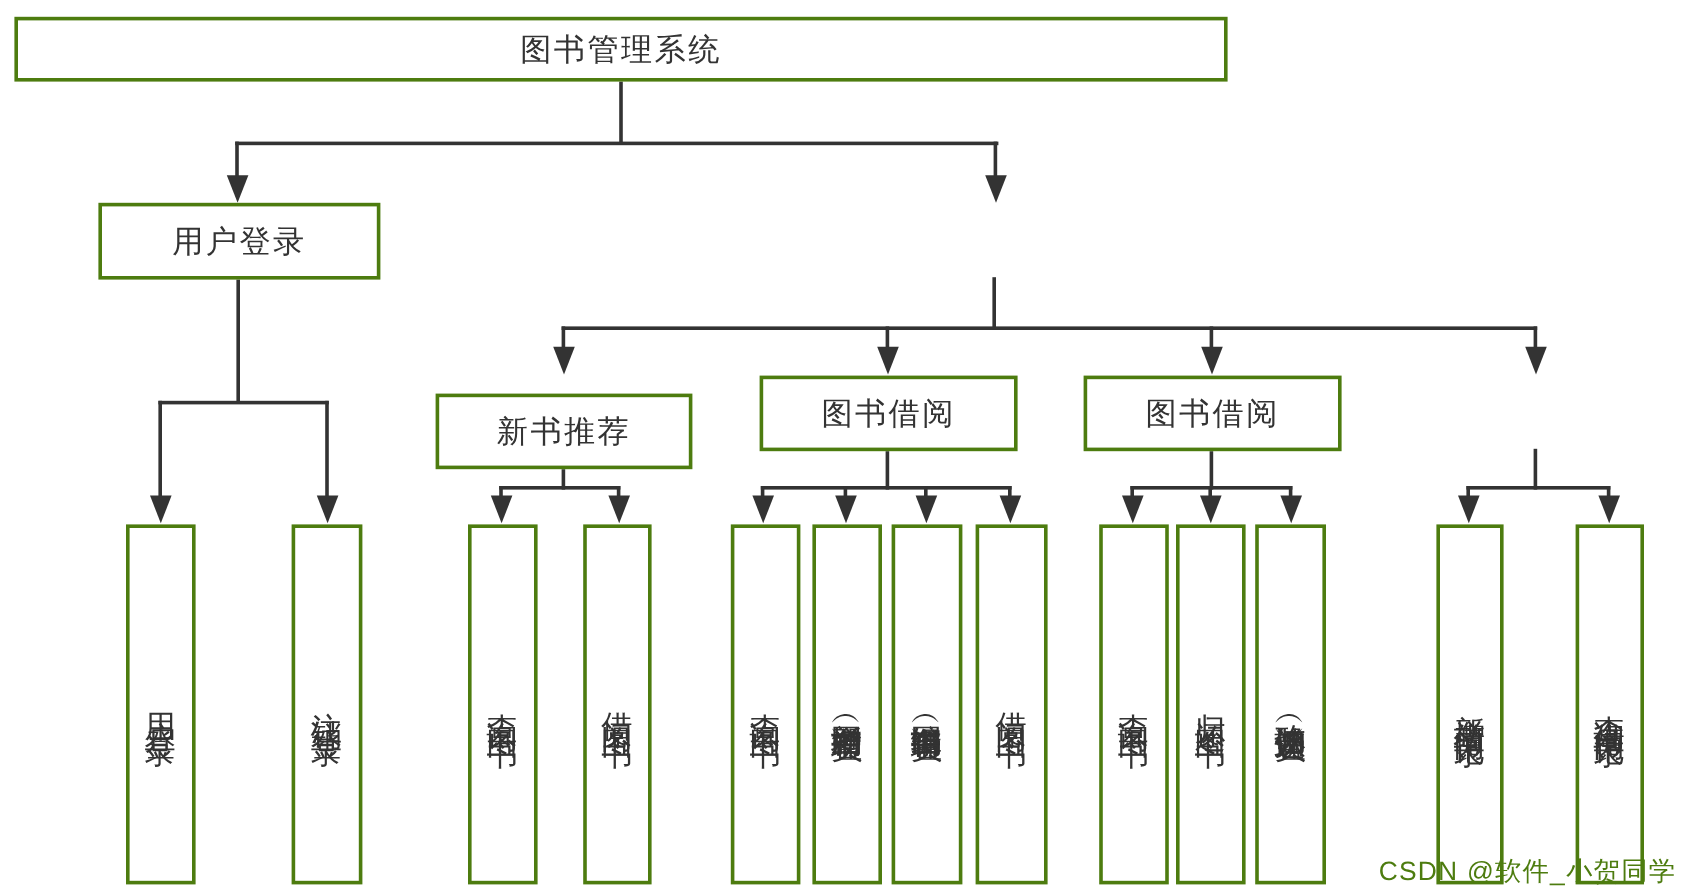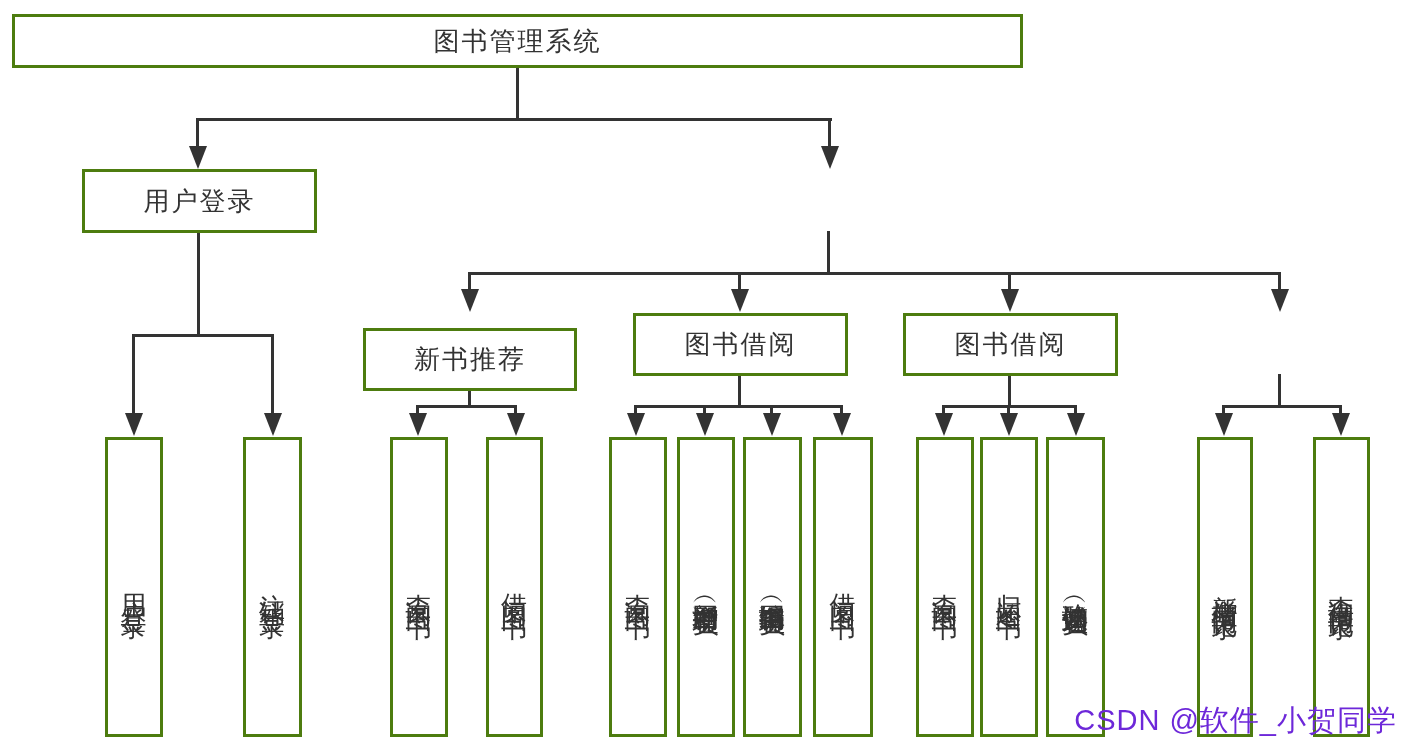--- a/index.html
+++ b/index.html
@@ -48,23 +48,23 @@
     width: 0; height: 0;
     border-left: 9px solid transparent;
     border-right: 9px solid transparent;
     border-top: 23px solid #333333;
     z-index: 1;
   }
   .watermark {
     position: absolute;
     right: 8px;
     bottom: 6px;
-    font-size: 29px;
+    font-size: 22px;
     letter-spacing: 1px;
-    color: #6d28d9;
+    color: #4d7c0f;
     z-index: 6;
     white-space: nowrap;
   }
 </style>
 </head>
 <body>
 
 <div class="canvas">
 
   <div class="box hbox" style="left:12px;top:14px;width:1011px;height:54px">

